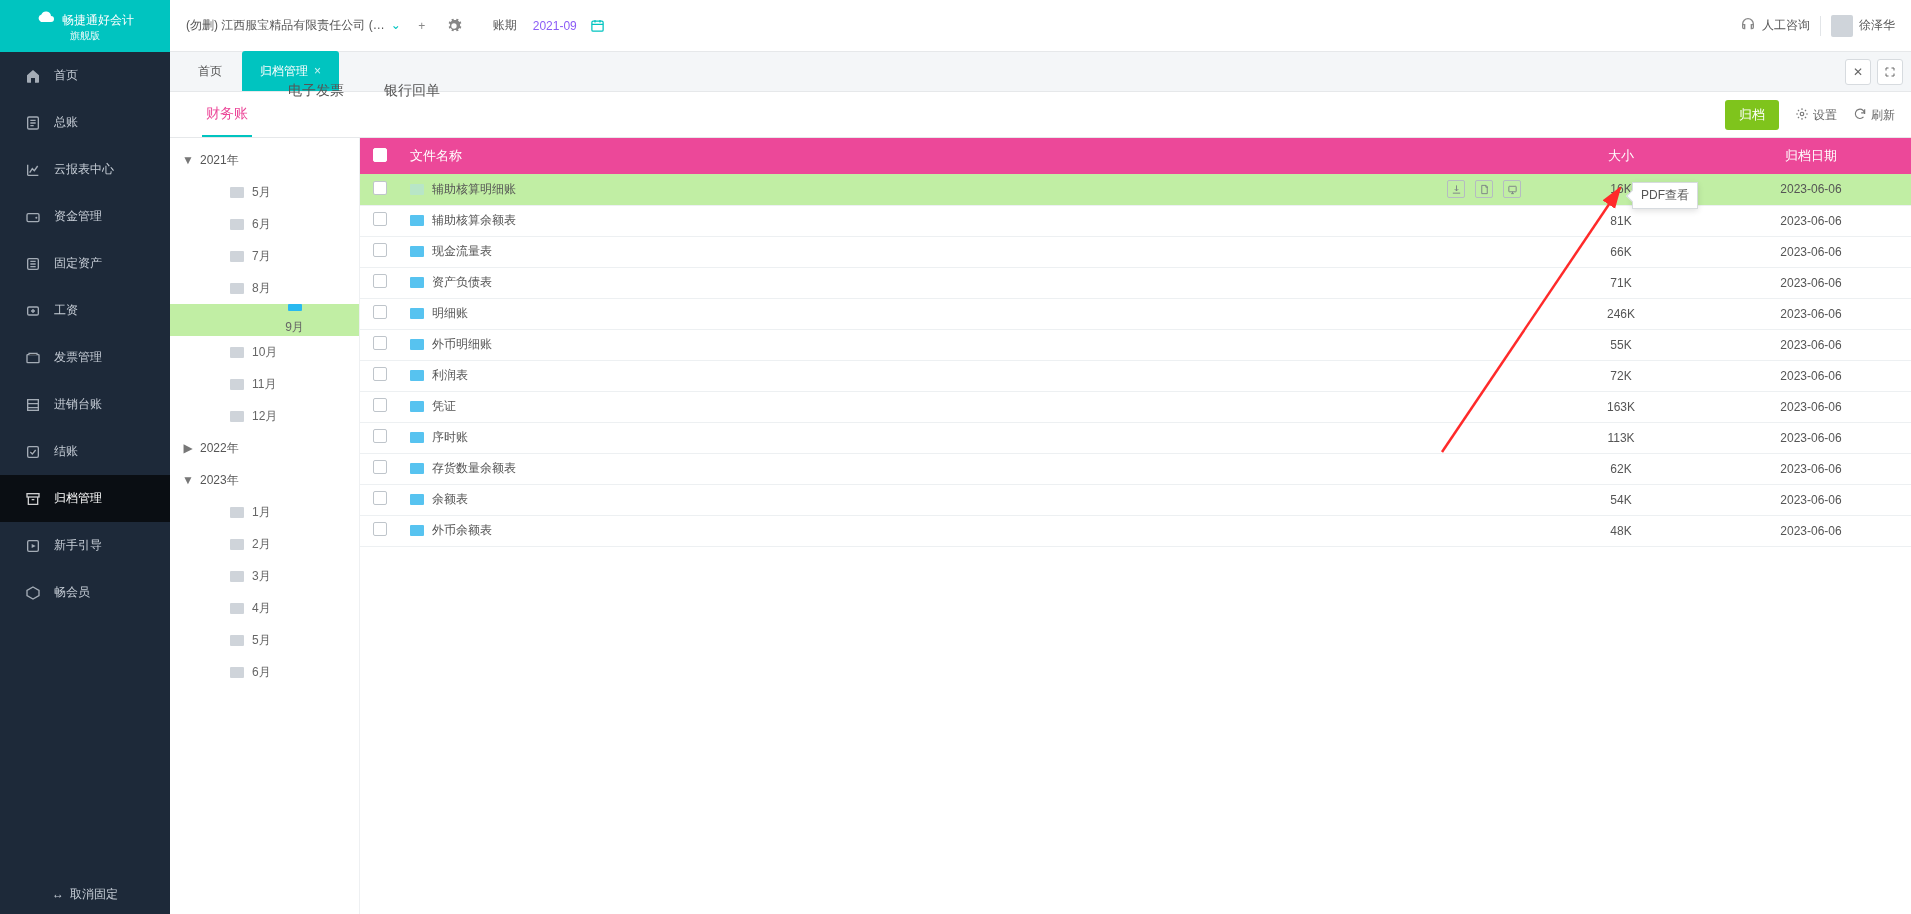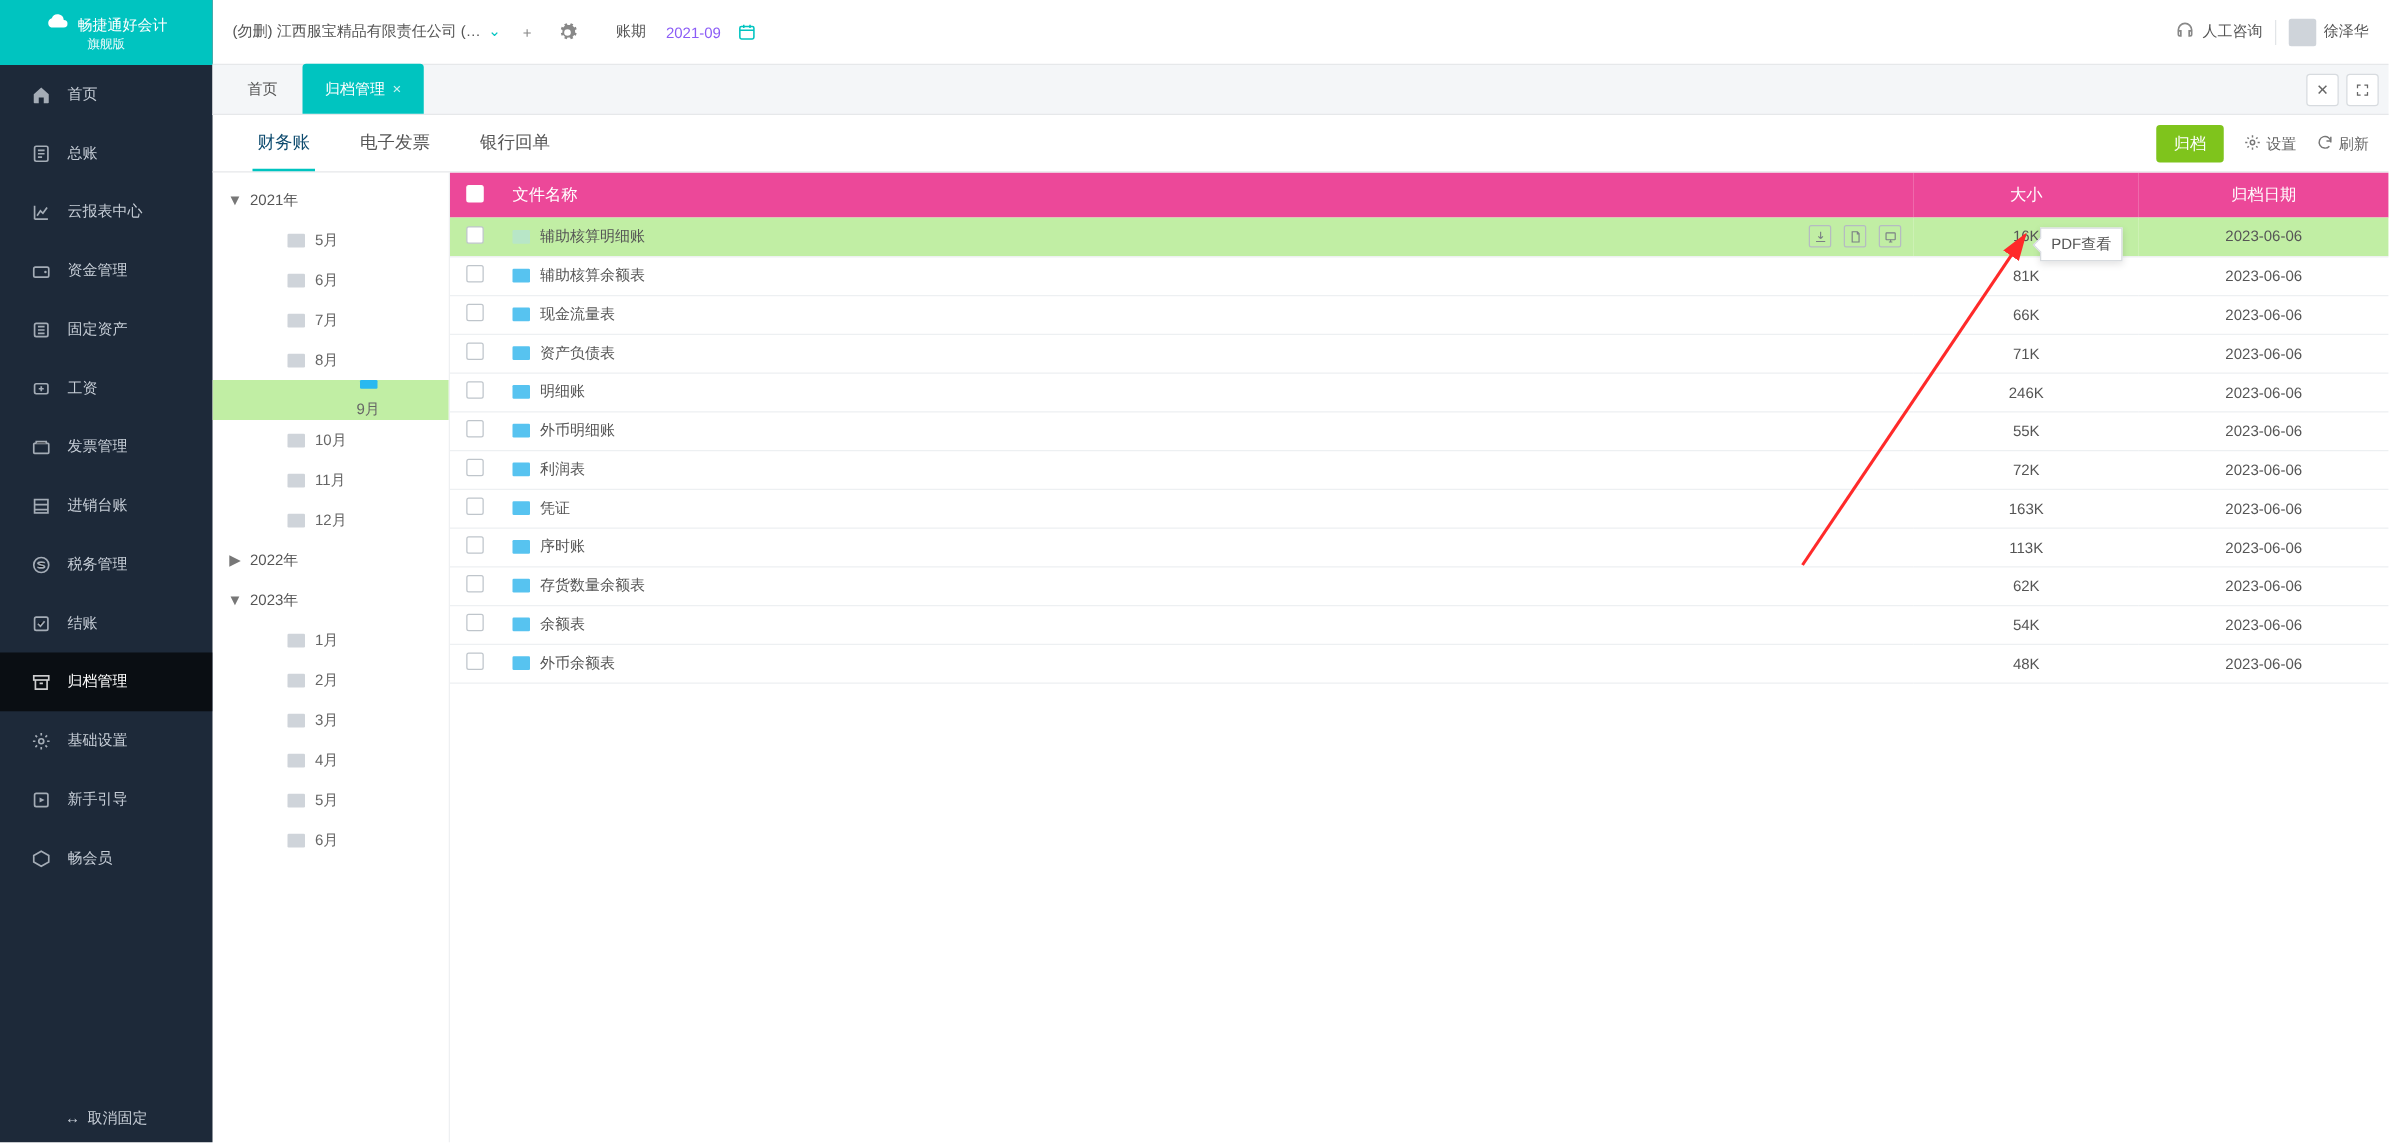--- a/index.html
+++ b/index.html
@@ -24,21 +24,21 @@
   .avatar{width:22px;height:22px;background:#cfd4da;border-radius:2px;display:inline-block;}
   .tabbar{height:40px;background:#f4f6f8;border-bottom:1px solid #e6e8ea;display:flex;align-items:flex-end;padding:0 10px;gap:2px;position:relative;}
   .page-tab{height:40px;padding:0 18px;display:flex;align-items:center;font-size:13px;color:#555;cursor:pointer;border-top-left-radius:3px;border-top-right-radius:3px;}
   .page-tab.active{background:#00c4c0;color:#fff;}
   .page-tab .close{margin-left:6px;font-size:12px;opacity:.8;}
   .tabbar .right-actions{position:absolute;right:8px;top:0;height:40px;display:flex;align-items:center;gap:6px;}
   .sq-btn{width:26px;height:26px;border:1px solid #d7dbdf;border-radius:3px;display:flex;align-items:center;justify-content:center;background:#fff;cursor:pointer;color:#666;}
   .content{flex:1;display:flex;flex-direction:column;min-height:0;}
   .subtabs-row{height:46px;display:flex;align-items:flex-end;padding:0 16px;border-bottom:1px solid #e6e8ea;position:relative;}
   .subtab{height:46px;padding:0 20px;display:flex;align-items:center;font-size:14px;color:#555;cursor:pointer;}
-  .subtab.active{color:#0c4a6e;position:relative;}
+  .subtab.active{color:#ec4899;position:relative;margin-top:23px;}
   .subtab.active::after{content:"";position:absolute;left:20%;right:20%;bottom:0;height:2px;background:#00c4c0;}
   .toolbar{position:absolute;right:16px;top:0;height:46px;display:flex;align-items:center;gap:16px;}
   .btn-primary{background:#7fc41c;color:#fff;padding:6px 14px;border-radius:3px;cursor:pointer;font-size:13px;}
   .toolbar .tool{display:flex;align-items:center;gap:4px;color:#666;cursor:pointer;font-size:13px;}
   .workspace{flex:1;display:flex;min-height:0;}
   
   .year-tree{width:190px;border-right:1px solid #eef0f2;padding-top:6px;overflow:auto;}
   .tree-node{height:32px;display:flex;align-items:center;gap:8px;padding-left:24px;color:#555;cursor:pointer;position:relative;}
   .tree-node.year{font-size:14px;padding-left:30px;}
   .tree-node.month{padding-left:60px;color:#666;}
@@ -151,52 +151,34 @@
             <svg width="16" height="16" viewBox="0 0 24 24">
               <rect x="4" y="4" width="16" height="16" fill="none" stroke="currentColor" stroke-width="2"></rect>
               <path stroke="currentColor" stroke-width="2" d="M4 10h16M4 16h16"></path>
             </svg>
           </span>
           <span>进销台账</span>
         </div>
         <div class="side-item">
           <span class="ico">
             <svg width="16" height="16" viewBox="0 0 24 24">
-              <circle cx="12" cy="12" r="9" fill="none" stroke="currentColor" stroke-width="2"></circle>
-              <path stroke="currentColor" stroke-width="2" d="M8 14c0 2 8 2 8 0s-8-2-8-4 8-2 8 0"></path>
-            </svg>
-          </span>
-          <span>税务管理</span>
-        </div>
-        <div class="side-item">
-          <span class="ico">
-            <svg width="16" height="16" viewBox="0 0 24 24">
               <rect x="4" y="4" width="16" height="16" rx="2" fill="none" stroke="currentColor" stroke-width="2"></rect>
               <path stroke="currentColor" stroke-width="2" d="M8 12l3 3 5-6"></path>
             </svg>
           </span>
           <span>结账</span>
         </div>
         <div class="side-item active">
           <span class="ico">
             <svg width="16" height="16" viewBox="0 0 24 24">
               <rect x="3" y="4" width="18" height="5" fill="none" stroke="currentColor" stroke-width="2"></rect>
               <path fill="none" stroke="currentColor" stroke-width="2" d="M5 9v11h14V9M10 13h4"></path>
             </svg>
           </span>
           <span>归档管理</span>
-        </div>
-        <div class="side-item">
-          <span class="ico">
-            <svg width="16" height="16" viewBox="0 0 24 24">
-              <circle cx="12" cy="12" r="3" fill="none" stroke="currentColor" stroke-width="2"></circle>
-              <path fill="none" stroke="currentColor" stroke-width="2" d="M12 2v3M12 19v3M2 12h3M19 12h3M5 5l2 2M17 17l2 2M19 5l-2 2M7 17l-2 2"></path>
-            </svg>
-          </span>
-          <span>基础设置</span>
         </div>
         <div class="side-item">
           <span class="ico">
             <svg width="16" height="16" viewBox="0 0 24 24">
               <rect x="4" y="4" width="16" height="16" rx="2" fill="none" stroke="currentColor" stroke-width="2"></rect>
               <path fill="currentColor" d="M10 9l6 3-6 3z"></path>
             </svg>
           </span>
           <span>新手引导</span>
         </div>

